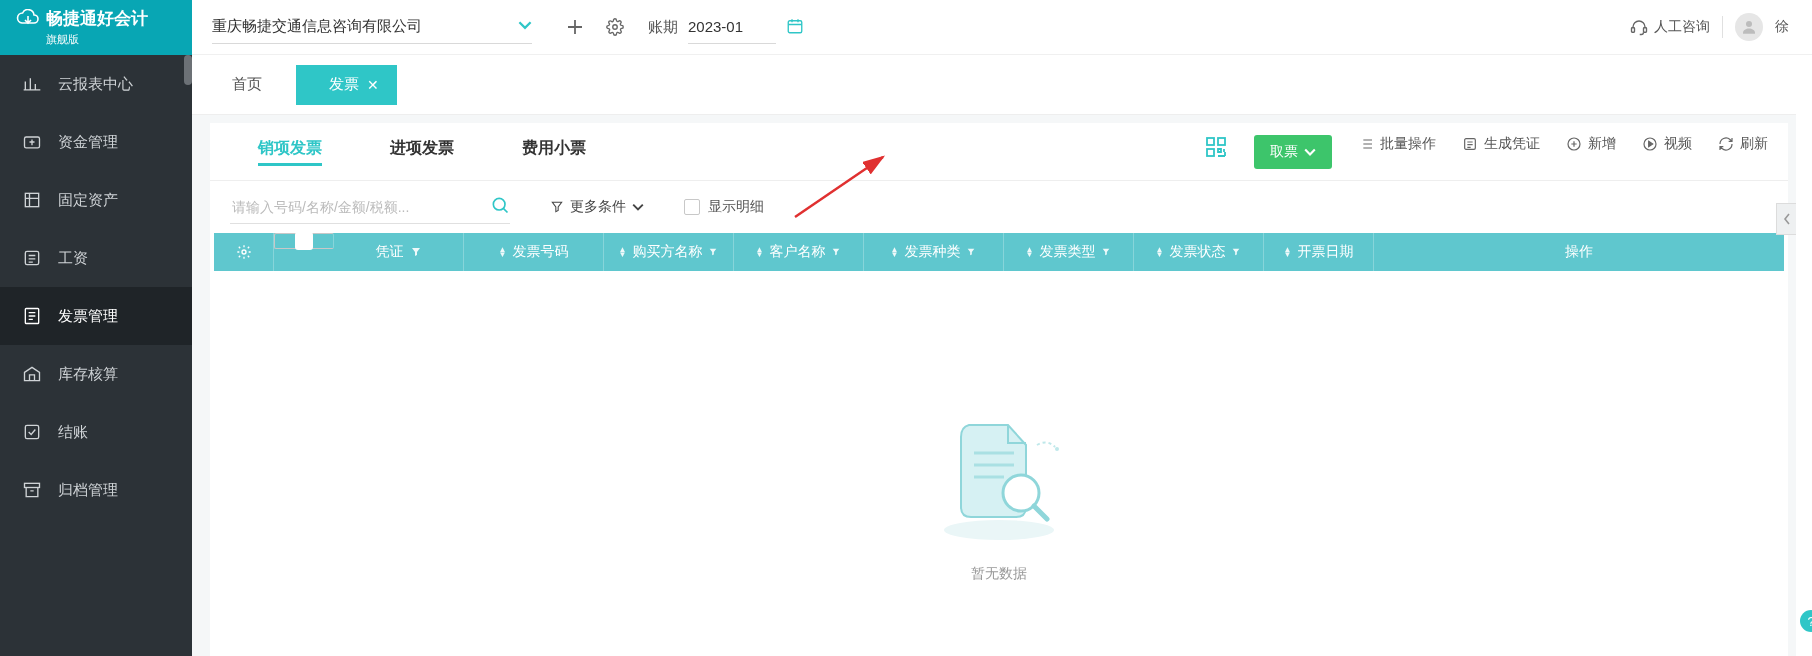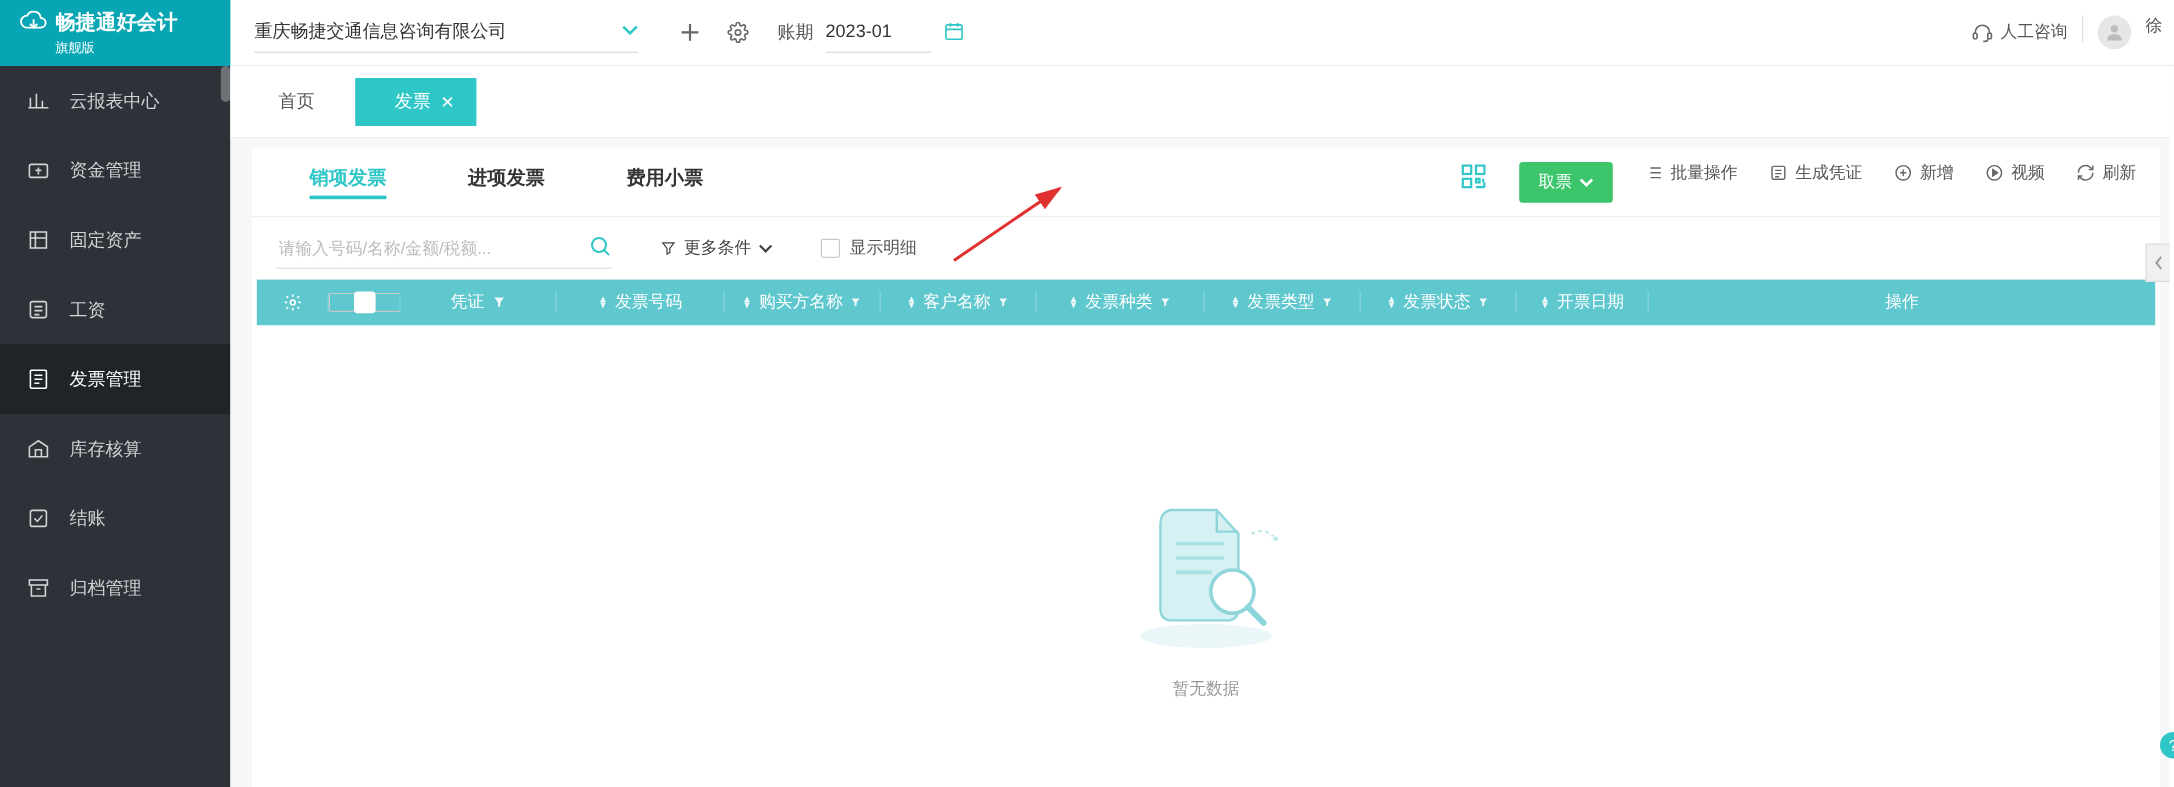--- a/index.html
+++ b/index.html
@@ -24,36 +24,36 @@
   .app-brand{width:var(--sidebar-w);height:var(--header-h);background:#08a6b4;color:#fff;display:flex;flex-direction:column;justify-content:center;padding-left:16px;}
   .brand-row{display:flex;align-items:center;gap:6px;font-size:17px;font-weight:600;}
   .brand-row svg{flex:0 0 auto;}
   .brand-sub{font-size:11px;margin-top:2px;margin-left:30px;opacity:.95;}
   .company-box{margin-left:20px;width:320px;height:34px;border-bottom:1px solid #d9d9d9;display:flex;align-items:center;justify-content:space-between;color:#333;font-size:15px;cursor:pointer;}
   .company-box .chev{color:#2fc6c7;}
   .hdr-icon{width:30px;height:30px;display:flex;align-items:center;justify-content:center;color:#666;cursor:pointer;margin-left:10px;}
   .period-label{margin-left:18px;font-size:15px;color:#555;}
   .period-box{margin-left:10px;width:88px;height:34px;border-bottom:1px solid #d9d9d9;display:flex;align-items:center;font-size:15px;}
   .period-cal{margin-left:10px;color:#2fc6c7;cursor:pointer;}
-  .hdr-right{margin-left:auto;display:flex;gap:12px;padding-right:10px;}
+  .hdr-right{margin-left:auto;display:flex;align-items:center;gap:12px;padding-right:23px;}
   .hdr-right .consult{display:flex;align-items:center;gap:6px;color:#555;cursor:pointer;}
   .hdr-right .divider{width:1px;height:22px;background:#e0e0e0;}
   .avatar{width:28px;height:28px;border-radius:50%;background:#e6e6e6;display:flex;align-items:center;justify-content:center;color:#aaa;}
   .user-name{color:#555;}
   
   
   .sidebar{position:fixed;top:var(--header-h);left:0;bottom:0;width:var(--sidebar-w);background:var(--dark);color:#cfd3d6;overflow:hidden;}
   .side-inner{position:absolute;inset:0;overflow-y:auto;}
   .side-scroll{position:absolute;right:0;top:0;width:8px;height:30px;background:#6c7176;border-radius:4px;}
   .side-item{height:58px;display:flex;align-items:center;gap:16px;padding-left:22px;font-size:15px;cursor:pointer;}
   .side-item.active{background:var(--dark-active);color:#fff;}
   .side-item svg{width:20px;height:20px;flex:0 0 auto;}
   
   
-  .main{position:fixed;top:var(--header-h);left:var(--sidebar-w);right:4px;bottom:0;background:#f5f7f8;display:flex;flex-direction:column;}
+  .main{position:fixed;top:var(--header-h);left:var(--sidebar-w);right:16px;bottom:0;background:#f5f7f8;display:flex;flex-direction:column;}
   .page-tabs{height:var(--tabs-h);background:#fff;display:flex;align-items:center;padding-left:22px;border-bottom:1px solid #eee;}
   .page-tab{height:40px;display:flex;align-items:center;padding:0 18px;font-size:15px;color:#555;cursor:pointer;}
   .page-tab.active{background:var(--cyan);color:#fff;margin-left:16px;padding-left:33px;}
   .page-tab.active .close{margin-left:8px;font-size:14px;}
   
   .content{flex:1;margin:8px 8px 0 18px;background:#fff;display:flex;flex-direction:column;position:relative;}
   
   
   .inv-row{height:58px;display:flex;align-items:center;padding:0 20px;border-bottom:1px solid #eee;}
   .inv-tabs{display:flex;gap:40px;}
@@ -69,21 +69,21 @@
   .filter-row{height:52px;display:flex;align-items:center;padding:0 20px;gap:40px;}
   .search-wrap{width:280px;height:34px;border-bottom:1px solid #e0e0e0;display:flex;align-items:center;}
   .search-wrap input{flex:1;border:none;outline:none;font-size:14px;color:#333;background:transparent;}
   .search-wrap input::placeholder{color:#bbb;}
   .search-wrap .sicon{color:var(--cyan);cursor:pointer;}
   .more-filter{display:flex;align-items:center;gap:6px;font-size:14px;color:#444;cursor:pointer;}
   .show-detail{display:flex;align-items:center;gap:8px;font-size:14px;color:#555;cursor:pointer;}
   .chk{width:16px;height:16px;border:1px solid #c8c8c8;border-radius:2px;}
   
   
-  .tbl-head{height:38px;background:var(--turq-header);display:flex;color:#fff;font-size:14px;margin:0 4px;align-items:center;}
+  .tbl-head{height:38px;background:var(--turq-header);display:flex;color:#fff;font-size:14px;margin:0 4px;}
   .th{display:flex;align-items:center;justify-content:center;gap:6px;border-right:1px solid rgba(255,255,255,.25);position:relative;cursor:pointer;}
   .th:last-child{border-right:none;}
   .th.gear{width:60px;}
   .th.chk{width:60px;}
   .th.chk .box{width:18px;height:18px;background:#fff;border-radius:3px;}
   .th .sort{display:flex;flex-direction:column;line-height:5px;font-size:8px;opacity:.9;}
   .th .funnel{opacity:.9;}
   .th-voucher{width:130px;}
   .th-num{width:140px;}
   .th-buyer{width:130px;}

